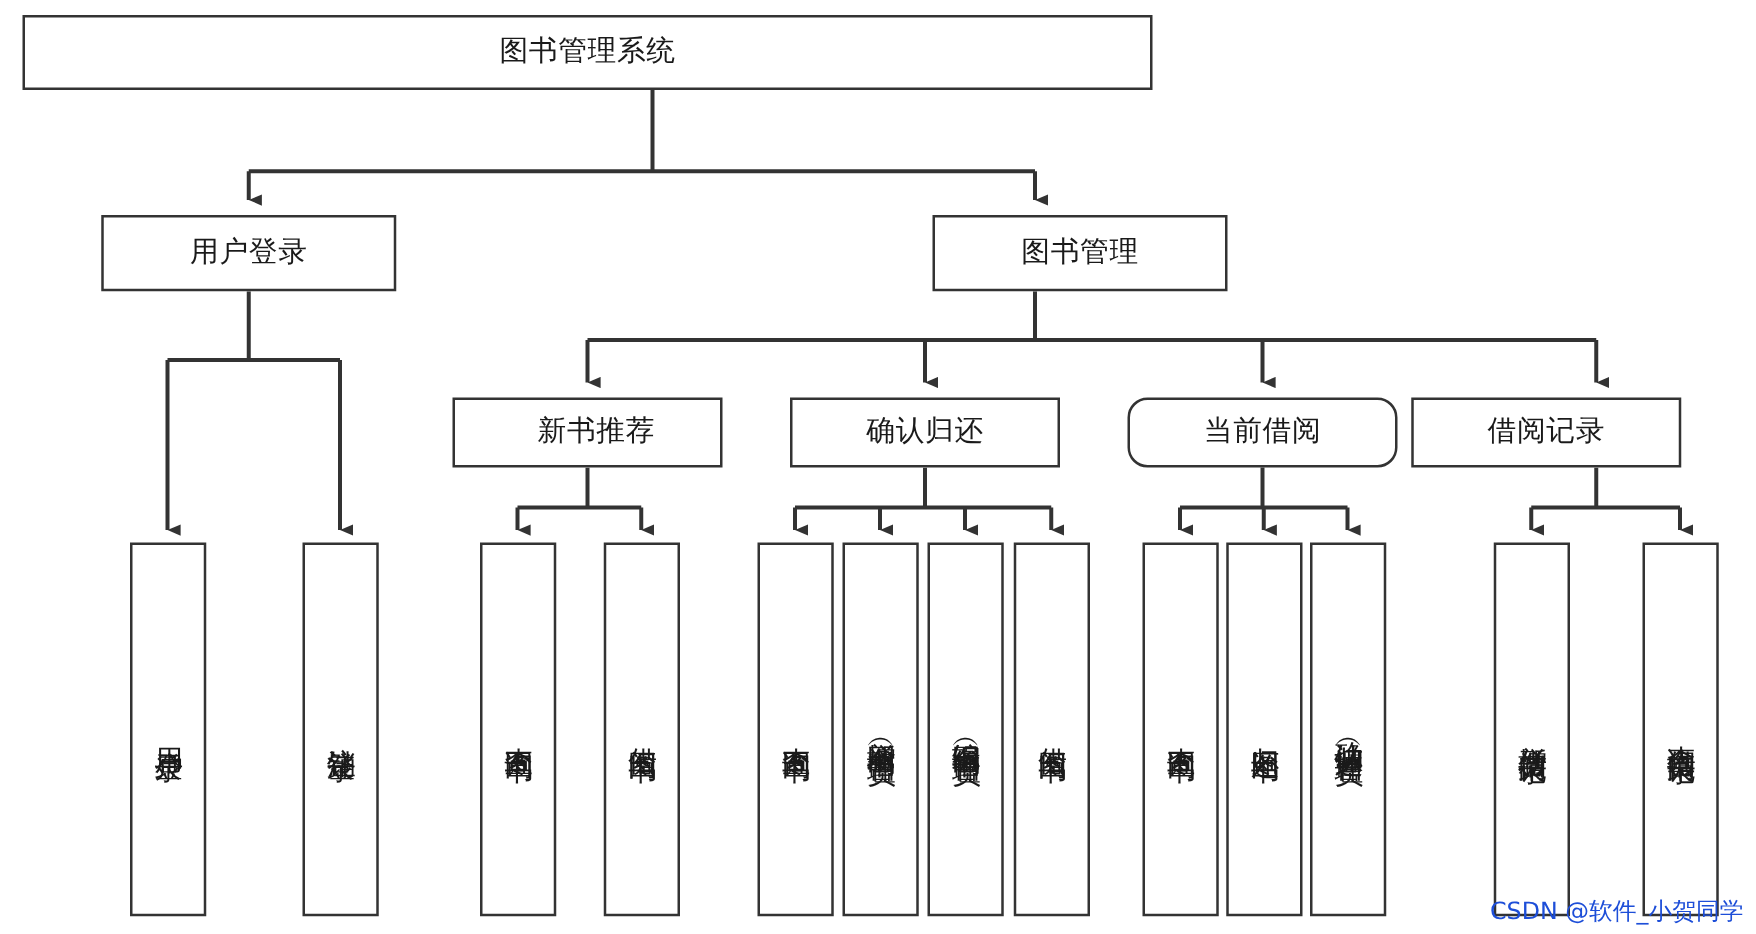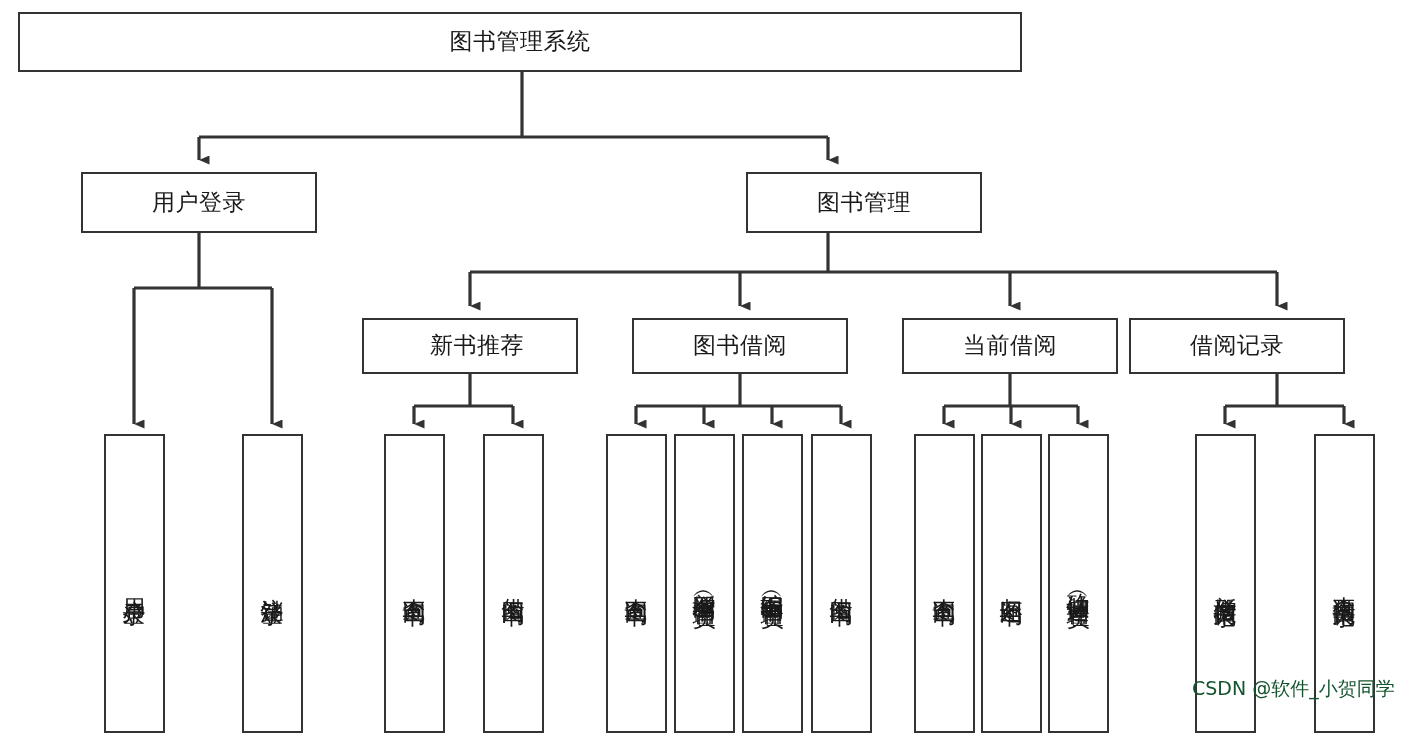--- a/index.html
+++ b/index.html
@@ -45,23 +45,23 @@
     writing-mode: vertical-rl;
     text-orientation: upright;
     line-height: 1.22;
     letter-spacing: 2px;
     text-align: center;
     white-space: nowrap;
   }
   .watermark {
     position: absolute;
     left: 1192px;
-    top: 676px;
+    top: 716px;
     font-size: 19px;
-    color: #14532d;
+    color: #1d4ed8;
     white-space: nowrap;
     pointer-events: none;
     font-family: "DejaVu Sans", "Liberation Sans", sans-serif;
   }
 </style>
 </head>
 <body>
 
 <svg id="diagram" viewBox="0 0 1405 747" xmlns="http://www.w3.org/2000/svg">
   <defs>
@@ -106,38 +106,38 @@
     <path d="M1011,406 L1011,424" marker-end="url(#arrowhead)"></path>
     <path d="M1078,406 L1078,424" marker-end="url(#arrowhead)"></path>
 
     <path d="M1277,374 L1277,406"></path>
     <path d="M1225,406 L1344,406"></path>
     <path d="M1225,406 L1225,424" marker-end="url(#arrowhead)"></path>
     <path d="M1344,406 L1344,424" marker-end="url(#arrowhead)"></path>
   </g>
 </svg>
 
-<div class="node-box" style="left:18px; top:12px; width:1004px; height:60px;">
+<div class="node-box" style="left:18px; top:12px; width:904px; height:60px;">
   <span class="node-label-h">图书管理系统</span>
 </div>
 
 <div class="node-box" style="left:81px; top:172px; width:236px; height:61px;">
   <span class="node-label-h">用户登录</span>
 </div>
 <div class="node-box" style="left:746px; top:172px; width:236px; height:61px;">
   <span class="node-label-h">图书管理</span>
 </div>
 
 <div class="node-box" style="left:362px; top:318px; width:216px; height:56px;padding-left:14px;">
   <span class="node-label-h">新书推荐</span>
 </div>
 <div class="node-box" style="left:632px; top:318px; width:216px; height:56px;">
-  <span class="node-label-h">图书借阅</span>
+  <span class="node-label-h">确认归还</span>
 </div>
-<div class="node-box" style="left:902px; top:318px; width:216px; height:56px;">
+<div class="node-box" style="left:902px; top:318px; width:216px; height:56px;border-radius:16px;">
   <span class="node-label-h">当前借阅</span>
 </div>
 <div class="node-box" style="left:1129px; top:318px; width:216px; height:56px;">
   <span class="node-label-h">借阅记录</span>
 </div>
 
 <div class="node-box" style="left:104px; top:434px; width:61px; height:299px;">
   <span class="node-label-v">用户登录</span>
 </div>
 <div class="node-box" style="left:242px; top:434px; width:61px; height:299px;">

